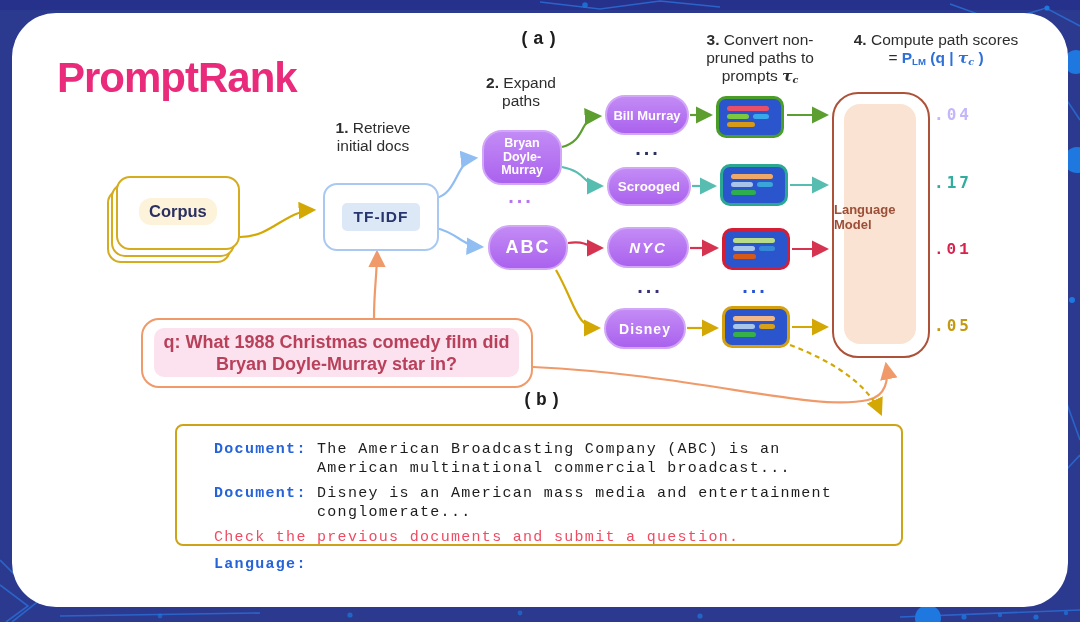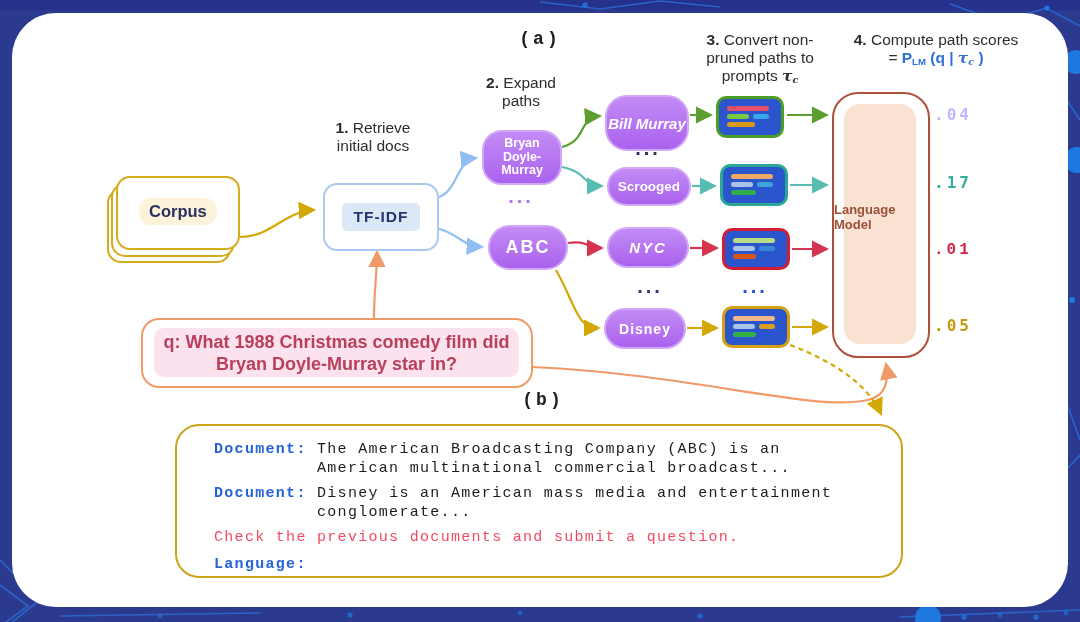--- a/index.html
+++ b/index.html
@@ -47,21 +47,21 @@
                border-radius:5px;display:flex;align-items:center;justify-content:center;
                font-size:15.5px;letter-spacing:1px;color:#27356e;font-weight:600;}
 
   
   .pnode{background:linear-gradient(180deg,#c38bf5,#aa62ee);border:2px solid #d2a6f8;
          border-radius:22px;color:#fff;display:flex;align-items:center;justify-content:center;
          text-align:center;font-weight:600;box-sizing:border-box;}
   .n-bryan{left:482px;top:130px;width:80px;height:55px;font-size:12.5px;line-height:13.5px;
            border-radius:20px;padding:0 10px;}
   .n-abc{left:488px;top:225px;width:80px;height:45px;font-size:18px;letter-spacing:2px;}
-  .n-bill{left:605px;top:95px;width:84px;height:56px;font-size:15px;font-style:italic;}
+  .n-bill{left:605px;top:95px;width:84px;height:40px;font-size:13px;}
   .n-scrooged{left:607px;top:167px;width:84px;height:39px;font-size:13.5px;}
   .n-nyc{left:607px;top:227px;width:82px;height:41px;font-size:15px;letter-spacing:2px;font-style:italic;}
   .n-disney{left:604px;top:308px;width:82px;height:41px;font-size:14px;letter-spacing:1px;}
 
   .dots{width:44px;text-align:center;font-size:20px;font-weight:800;letter-spacing:3px;
         line-height:20px;}
   .dots-bryan{left:499px;top:186px;color:#b575f0;}
   .dots-bill{left:626px;top:138px;color:#2a3060;}
   .dots-nyc{left:628px;top:276px;color:#3b2f77;}
   .dots-prompt{left:733px;top:276px;color:#2753d6;}
@@ -94,22 +94,22 @@
   
   .qbox{left:141px;top:318px;width:392px;height:70px;background:#fff;border:2.5px solid #f09a6a;
         border-radius:18px;box-sizing:border-box;}
   .qbox-inner{position:absolute;left:11px;top:8px;width:365px;height:49px;background:#fbe2ee;
               border-radius:10px;display:flex;align-items:center;justify-content:center;}
   .qtext{font-size:18px;line-height:22px;color:#b8405a;font-weight:600;text-align:center;
          width:350px;}
   .qtext b{font-weight:800;}
 
   
-  .docbox{left:175px;top:424px;width:728px;height:154px;background:#fff;border:2.5px solid #cda417;
-          border-radius:24px;box-sizing:border-box;padding:15px 10px 0 37px;
+  .docbox{left:175px;top:424px;width:728px;height:122px;background:#fff;border:2.5px solid #cda417;
+          border-radius:8px;box-sizing:border-box;padding:15px 10px 0 37px;
           font-family:"Liberation Mono",monospace;font-size:15px;letter-spacing:1.3px;
           line-height:18.5px;color:#1d1d1d;}
   .doc-entry{margin-bottom:7px;}
   .doc-label{color:#2763d8;font-weight:bold;}
   .doc-cont{padding-left:calc(10ch + 13px);}
   .doc-warn{color:#ef4b63;margin:6px 0 8px 0;}
 </style>
 </head>
 <body>
 
@@ -188,20 +188,21 @@
       <path d="M 792,249 L 827,249" stroke="#d63350" marker-end="url(#m-red)"></path>
       <path d="M 687,328 L 717,328" stroke="#d4a804" marker-end="url(#m-gold)"></path>
       <path d="M 792,327 L 827,327" stroke="#d4a804" marker-end="url(#m-gold)"></path>
       <path d="M 533,367 C 700,375 810,412 868,400 C 886,396 889,380 886,364" stroke="#f09a6a" marker-end="url(#m-orange)"></path>
       <path d="M 790,345 C 835,362 868,385 881,414" stroke="#d4a804" stroke-dasharray="5,4" marker-end="url(#m-gold)"></path>
     </g>
   </svg>
 
   <div class="content">
 
+    <div class="brand">PromptRank</div>
 
     <div class="fig-label fig-a">(a)</div>
     <div class="fig-label fig-b">(b)</div>
 
     <div class="step step-1"><b>1.</b><span> Retrieve initial docs</span></div>
 
     <div class="step step-2"><b>2.</b><span> Expand paths</span></div>
 
     <div class="step step-3"><b>3.</b><span> Convert non-pruned paths to prompts </span><span class="tau">τ</span><span class="tau sub">c</span></div>
 

